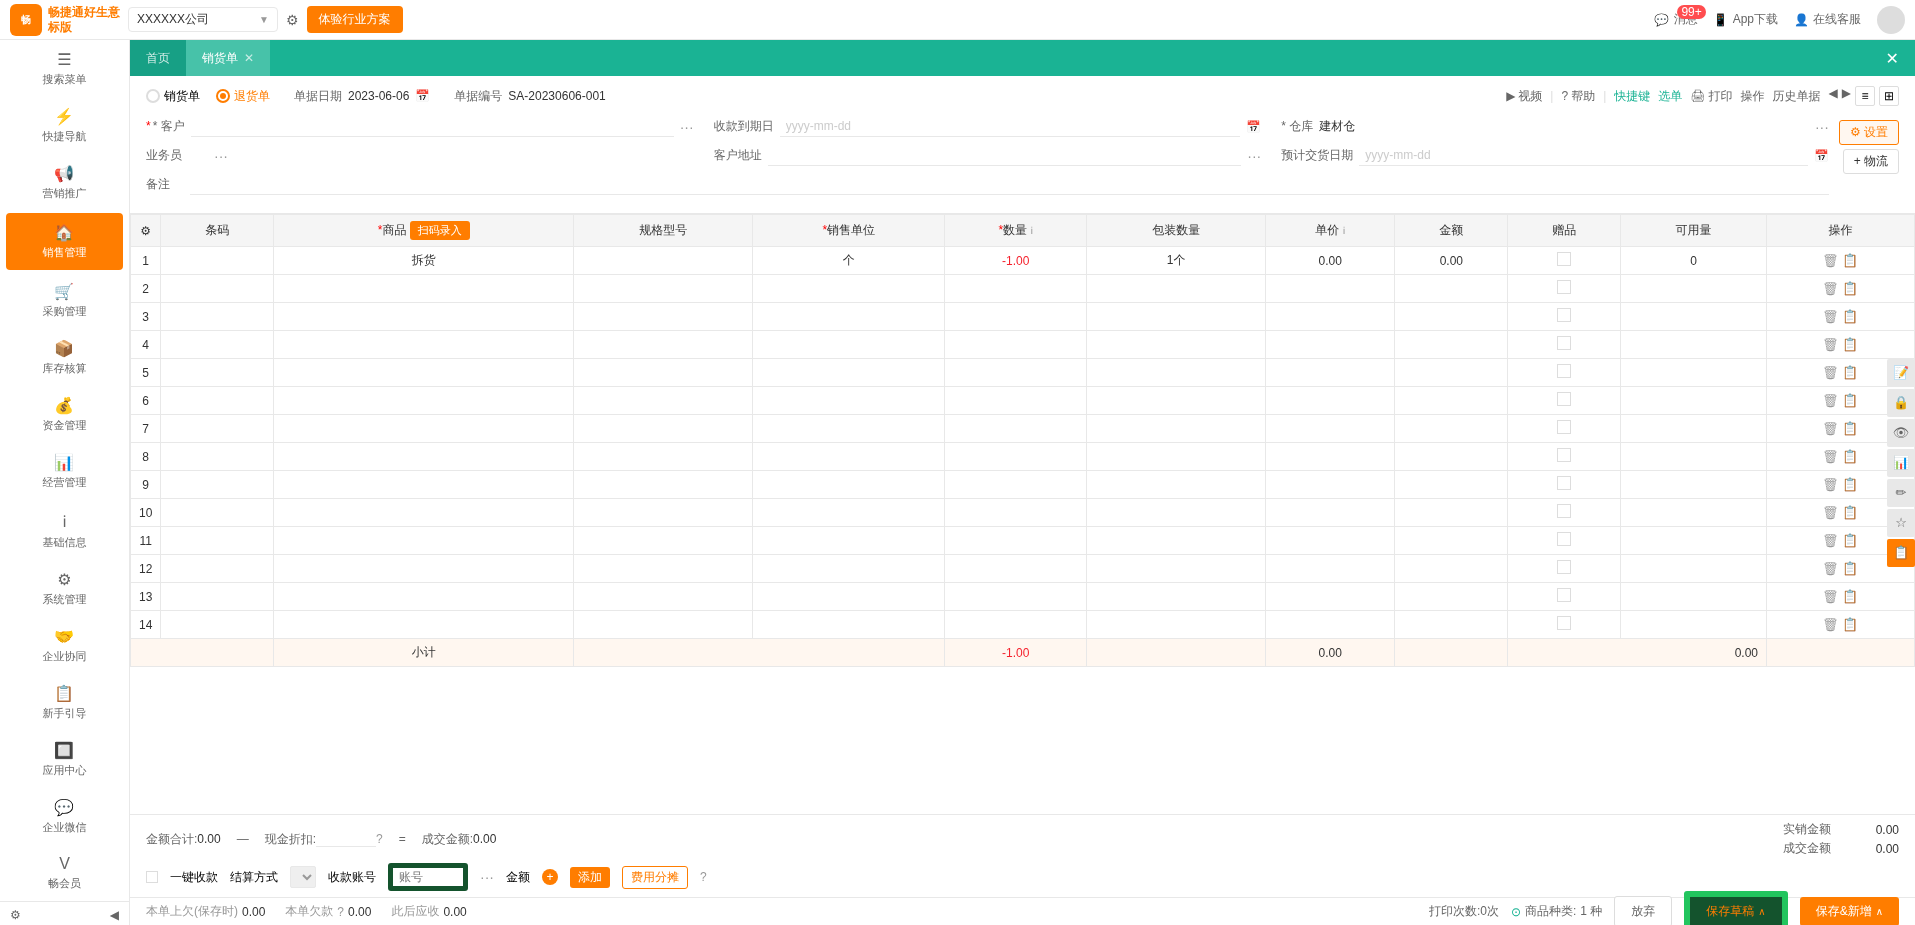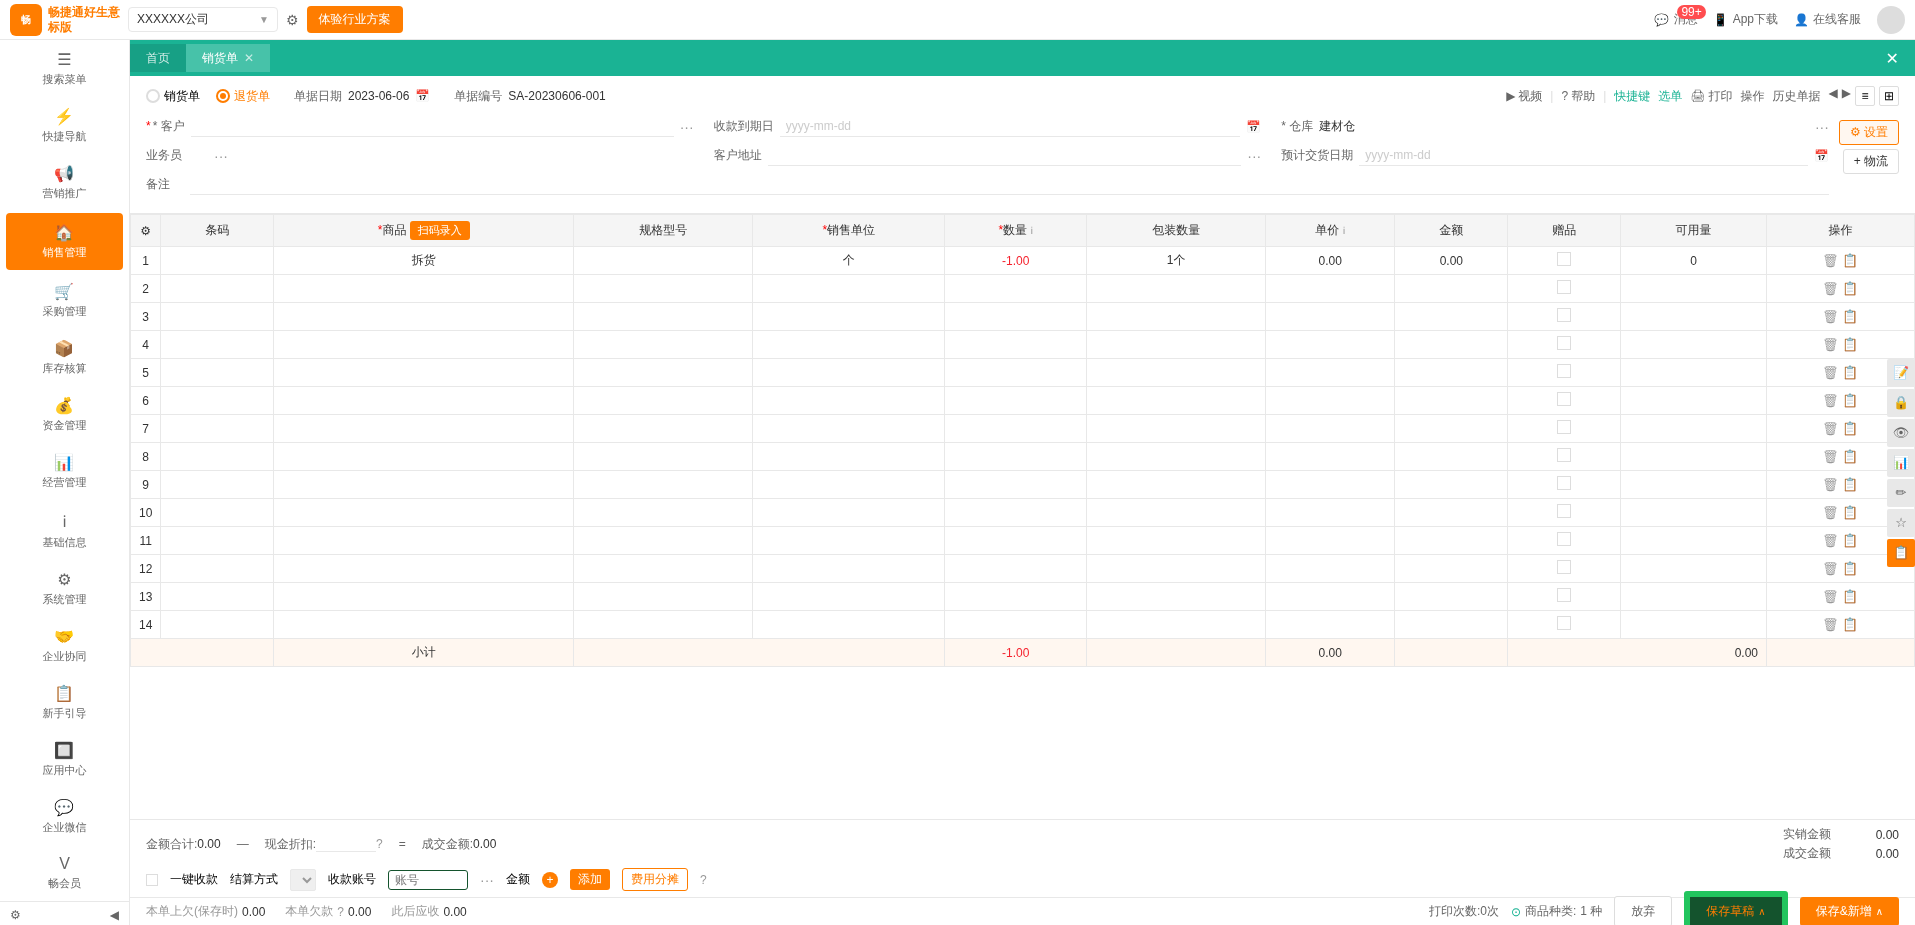--- a/index.html
+++ b/index.html
@@ -30,21 +30,21 @@
     .sidebar-item.active .sidebar-icon { color: white; }
     .sidebar-icon { font-size: 16px; }
     .sidebar-label { font-size: 11px; }
     .sidebar-bottom { margin-top: auto; border-top: 1px solid #e8e8e8; }
 
     
     .content-area { flex: 1; display: flex; flex-direction: column; overflow: hidden; }
 
     
     .tab-bar { background: #1ab394; display: flex; align-items: center; height: 36px; flex-shrink: 0; }
-    .tab-item { padding: 3px 16px; height: 28px; display: flex; align-items: center; color: rgba(255,255,255,0.8); cursor: pointer; gap: 6px; }
+    .tab-item { padding: 3px 16px; height: 36px; display: flex; align-items: center; color: rgba(255,255,255,0.8); cursor: pointer; gap: 6px; }
     .tab-item.active { background: rgba(255,255,255,0.2); color: white; }
     .tab-close { color: rgba(255,255,255,0.7); font-size: 12px; cursor: pointer; }
     .tab-home { background: #17a085; }
 
     
     .form-area { background: #fff; padding: 10px 16px; flex-shrink: 0; border-bottom: 1px solid #e8e8e8; }
     .form-header { display: flex; align-items: center; gap: 24px; margin-bottom: 10px; }
     .radio-group { display: flex; gap: 16px; align-items: center; }
     .radio-item { display: flex; align-items: center; gap: 4px; cursor: pointer; }
     .radio-dot { width: 14px; height: 14px; border: 2px solid #ddd; border-radius: 50%; }
@@ -85,21 +85,21 @@
 
     
     .bottom-area { background: #fff; border-top: 1px solid #e8e8e8; padding: 6px 16px; flex-shrink: 0; }
     .summary-row { display: flex; align-items: center; gap: 16px; margin-bottom: 6px; }
     .summary-item { display: flex; align-items: center; gap: 0; color: #333; }
     .summary-label { color: #666; }
     .minus-icon { color: #666; }
     .equals-icon { color: #666; }
     .payment-row { display: flex; align-items: center; gap: 12px; }
     .checkbox-small { width: 12px; height: 12px; border: 1px solid #ddd; display: inline-block; vertical-align: middle; }
-    .payment-input { border: 1px solid #14532d; border-radius: 3px; padding: 2px 6px; width: 80px; color: #999; }
+    .payment-input { border: 5px solid #14532d; border-radius: 3px; padding: 2px 6px; width: 80px; color: #999; }
     .add-btn { background: #ff7d00; color: white; border: none; border-radius: 3px; padding: 2px 8px; cursor: pointer; }
     .fee-btn { border: 1px solid #ff7d00; color: #ff7d00; background: white; border-radius: 3px; padding: 2px 8px; cursor: pointer; }
     .help-icon { color: #999; cursor: pointer; }
     .right-summary { margin-left: auto; display: flex; flex-direction: column; gap: 2px; align-items: flex-end; }
     .right-summary-item { display: flex; align-items: center; gap: 8px; }
     .right-label { color: #666; }
     .right-value { color: #333; font-weight: 500; min-width: 60px; text-align: right; }
 
     
     .footer-bar { height: 28px; background: #fff; border-top: 1px solid #e8e8e8; display: flex; align-items: center; padding: 0 16px; gap: 20px; flex-shrink: 0; }

